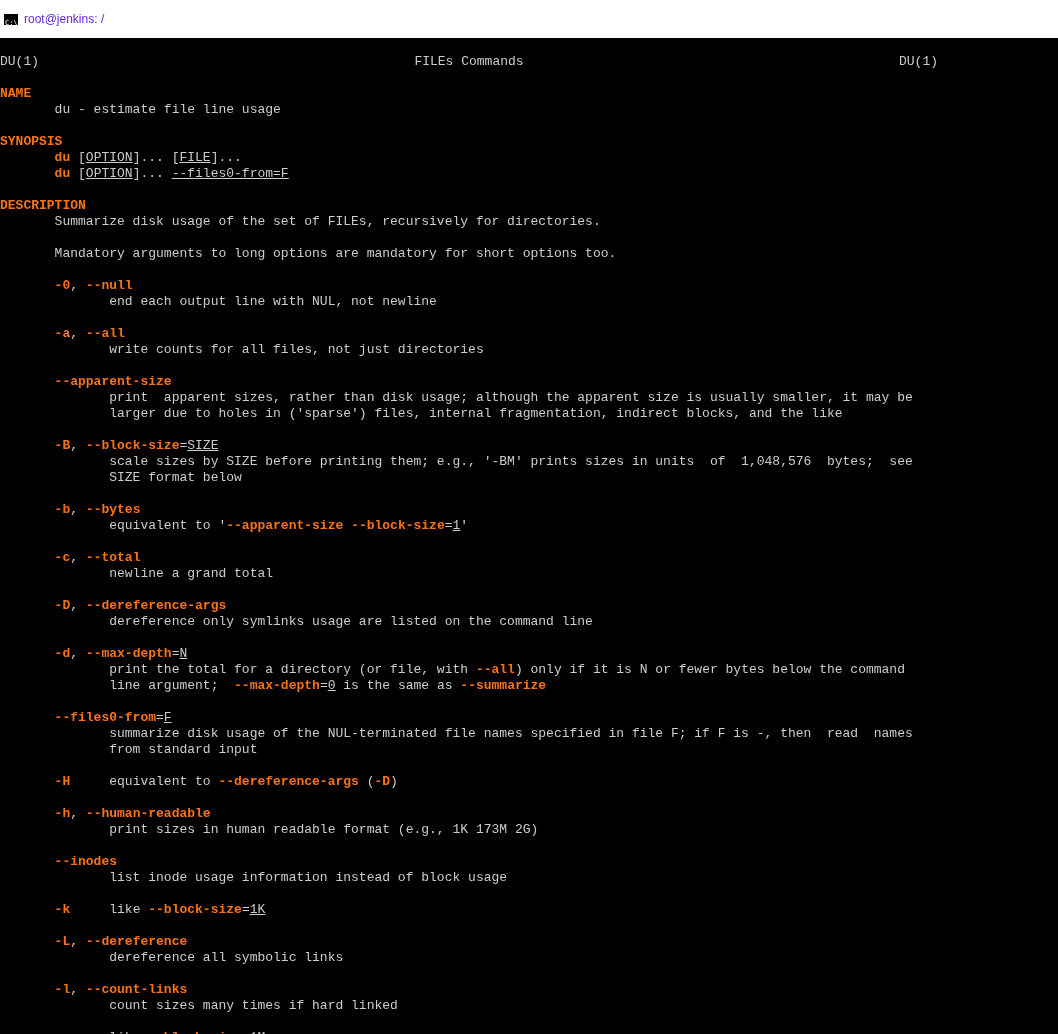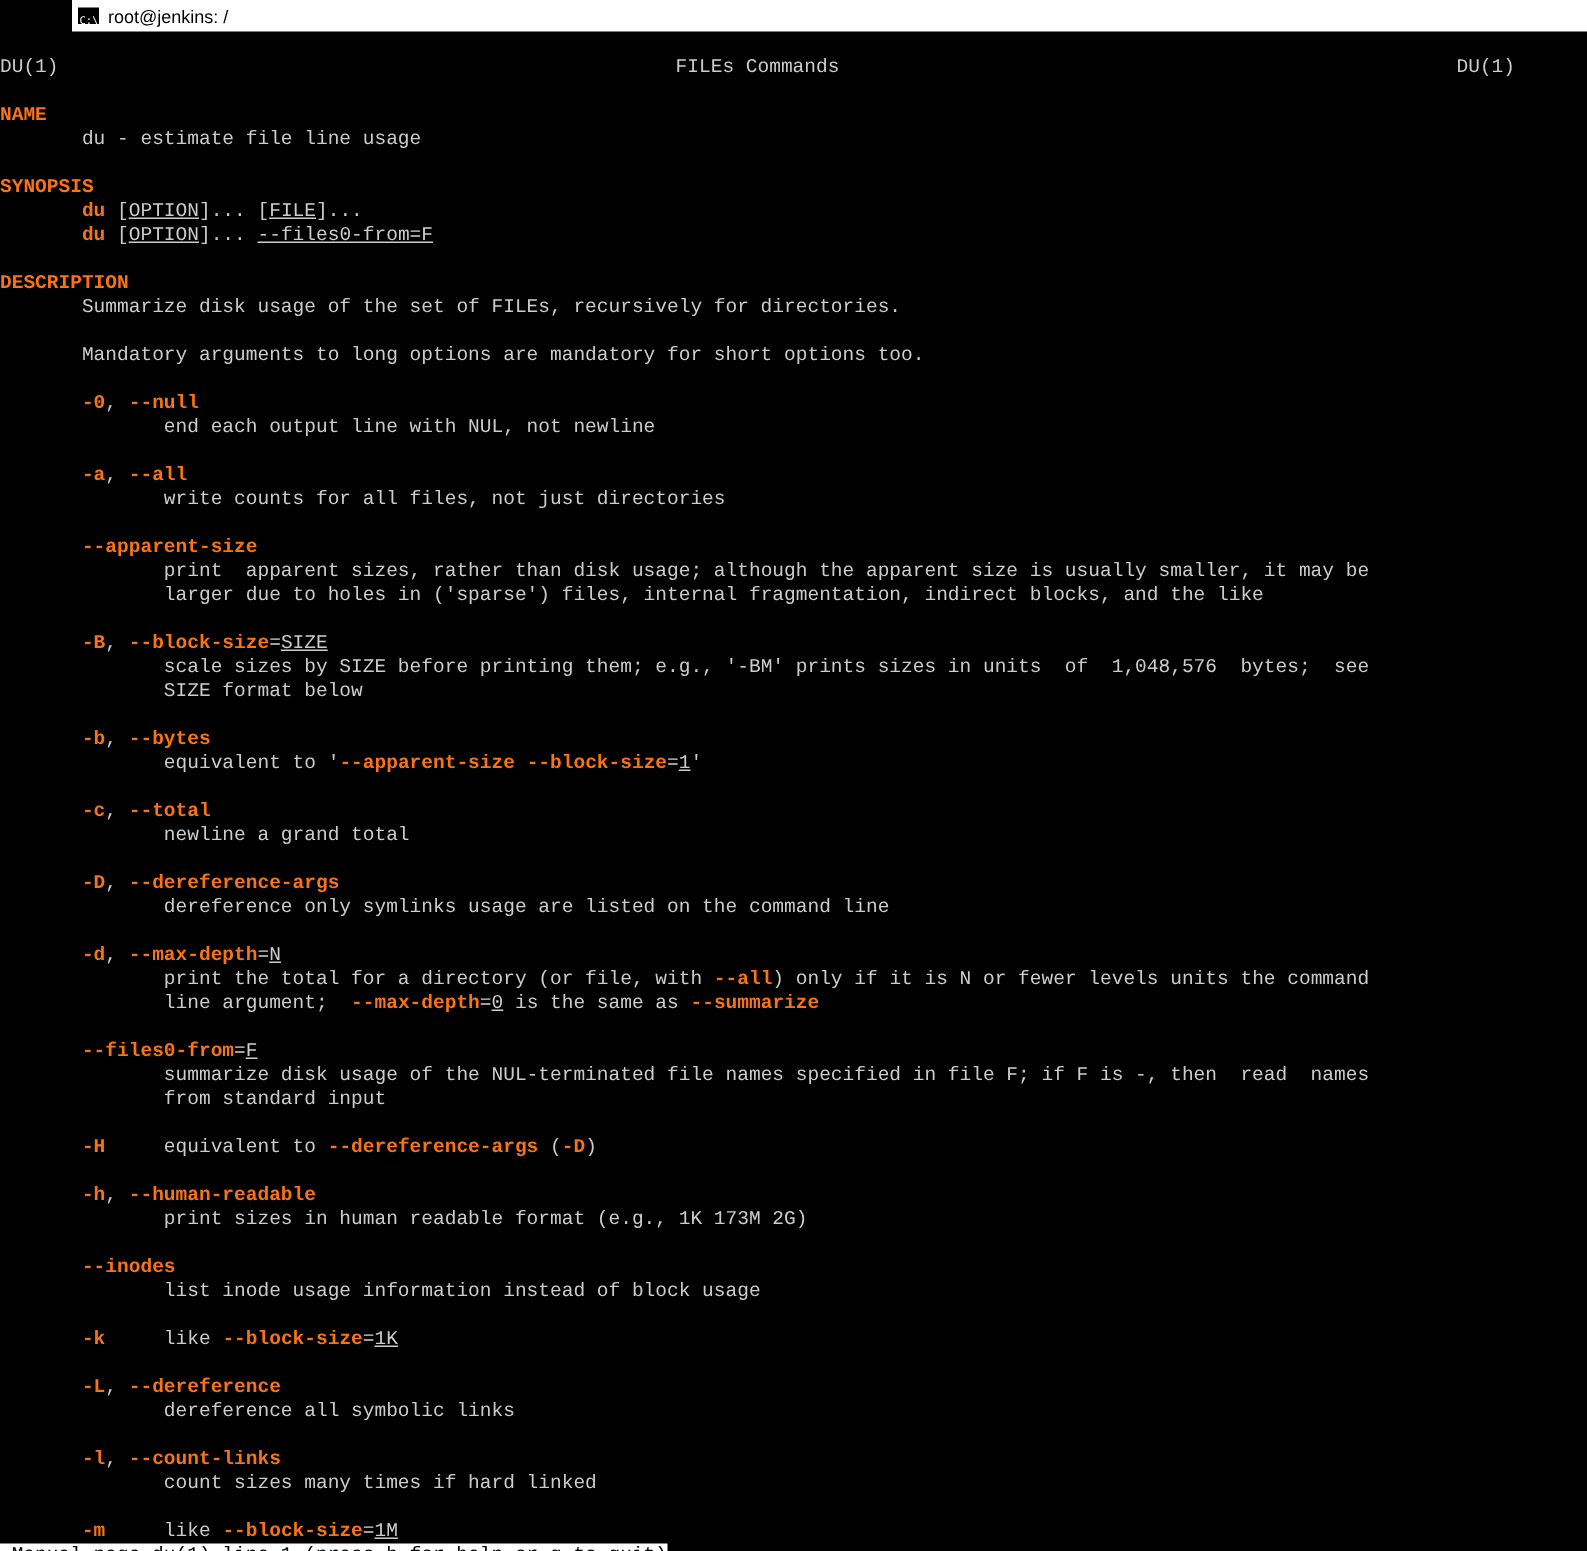--- a/index.html
+++ b/index.html
@@ -8,29 +8,28 @@
     color: #ccc;
     font-family: "Consolas", "Courier New", monospace;
     font-size: 13px;
     line-height: 16px;
     width: 1058px;
     height: 1034px;
     overflow: hidden;
   }
   .titlebar {
     background: #fff;
-    color: #000000;
-    height: 21px;
+    color: #6d28d9;
+    height: 38px;
     display: flex;
     align-items: center;
     padding-left: 4px;
     font-family: "Segoe UI", Tahoma, sans-serif;
     font-size: 12px;
     gap: 6px;
-    margin-left: 48px;
   }
   .titlebar-icon {
     width: 14px;
     height: 11px;
     background: #000;
     position: relative;
     display: inline-block;
   }
   .titlebar-icon::before {
     content: "C:\\";
@@ -41,21 +40,21 @@
     left: 1px;
     font-family: monospace;
   }
   .term {
     padding: 0;
     white-space: pre;
   }
   .header-row {
     display: flex;
     justify-content: space-between;
-    padding-right: 48px;
+    padding-right: 120px;
   }
   .b { font-weight: bold; color: #f97316; }
   .u { text-decoration: underline; }
   .statusline {
     background: #fff;
     color: #000;
     display: inline-block;
   }
   pre { font-family: inherit; font-size: inherit; line-height: inherit; }
 </style>
@@ -98,21 +97,21 @@
        <span class="b">-b</span>, <span class="b">--bytes</span>
               <span>equivalent to '</span><span class="b">--apparent-size</span><span> </span><span class="b">--block-size</span><span>=</span><span class="u">1</span><span>'</span>
 
        <span class="b">-c</span>, <span class="b">--total</span>
               <span>newline a grand total</span>
 
        <span class="b">-D</span>, <span class="b">--dereference-args</span>
               <span>dereference only symlinks usage are listed on the command line</span>
 
        <span class="b">-d</span>, <span class="b">--max-depth</span>=<span class="u">N</span>
-              <span>print the total for a directory (or file, with </span><span class="b">--all</span><span>) only if it is N or fewer levels units the command</span>
+              <span>print the total for a directory (or file, with </span><span class="b">--all</span><span>) only if it is N or fewer bytes below the command</span>
               <span>line argument;  </span><span class="b">--max-depth</span><span>=</span><span class="u">0</span><span> is the same as </span><span class="b">--summarize</span>
 
        <span class="b">--files0-from</span>=<span class="u">F</span>
               <span>summarize disk usage of the NUL-terminated file names specified in file F; if F is -, then  read  names</span>
               <span>from standard input</span>
 
        <span class="b">-H</span>     <span>equivalent to </span><span class="b">--dereference-args</span><span> (</span><span class="b">-D</span><span>)</span>
 
        <span class="b">-h</span>, <span class="b">--human-readable</span>
               <span>print sizes in human readable format (e.g., 1K 173M 2G)</span>

